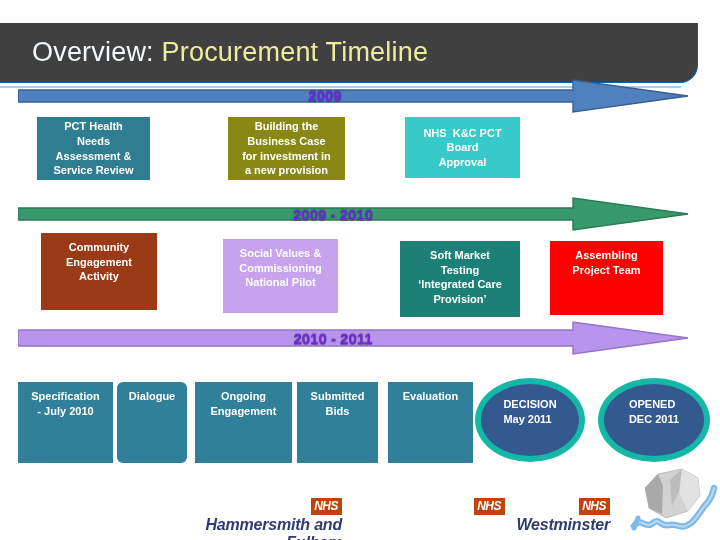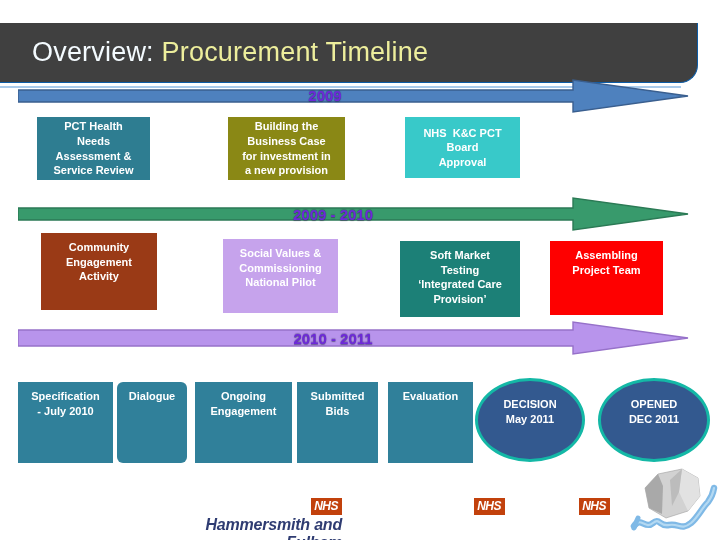--- a/index.html
+++ b/index.html
@@ -44,24 +44,24 @@
     display: flex; flex-direction: column; align-items: center;
     color: #ffffff; font-weight: bold; font-size: 11px;
     line-height: 1.32; text-align: center; white-space: pre-wrap;
   }
   .v-center { justify-content: center; }
   .v-top { justify-content: flex-start; padding-top: 7px; }
 
   
   .ellipse {
     position: absolute; border-radius: 50%;
-    border: 3px solid #14b8a6;
+    border: 6px solid #14b8a6;
     display: flex; align-items: center; justify-content: center;
     color: #fff; font-weight: bold; font-size: 11px;
-    line-height: 1.35; text-align: center; white-space: pre-wrap;
+    line-height: 1.35; text-align: left; white-space: pre-wrap;
     padding-bottom: 16px;
   }
 
   
   .nhs-logo { position: absolute; text-align: right; }
   .nhs-box {
     display: inline-block;
     background: #c2410c; color: #ffffff;
     font-weight: bold; font-style: italic;
     font-size: 12px; line-height: 16px;
@@ -140,20 +140,21 @@
 
   <div class="nhs-logo" style="left:202px; top:496px; width:140px">
     <span class="nhs-box">NHS</span>
     <div class="nhs-name">Hammersmith and Fulham</div>
   </div>
   <div class="nhs-logo" style="left:365px; top:496px; width:140px">
     <span class="nhs-box">NHS</span>
   </div>
   <div class="nhs-logo" style="left:470px; top:496px; width:140px">
     <span class="nhs-box">NHS</span>
+    <div class="nhs-name">Westminster</div>
   </div>
 
   <div class="map-wrap">
     <svg width="92" height="74" viewBox="0 0 92 74">
       <path d="M32,8 L56,3 L72,12 L74,30 L62,45 L40,52 L23,42 L19,22 Z" fill="#d2d2d2" stroke="#9f9f9f" stroke-width="0.6"></path>
       <path d="M32,8 L37,20 L36,48 L23,42 L19,22 Z" fill="#a9a9a9"></path>
       <path d="M56,3 L72,12 L74,30 L62,45 L53,26 Z" fill="#e2e2e2"></path>
       <path d="M44,14 L56,3 L53,26 L46,40 Z" fill="#bcbcbc"></path>
       <path d="M8,60 C15,50 19,64 27,57 C34,51 33,61 43,59 C53,57 55,65 65,57 C72,51 76,42 82,36 C85,32 87,28 88,22" fill="none" stroke="#7fb9e6" stroke-width="6.5" stroke-linecap="round"></path>
       <path d="M8,60 C15,50 19,64 27,57 C34,51 33,61 43,59 C53,57 55,65 65,57 C72,51 76,42 82,36 C85,32 87,28 88,22" fill="none" stroke="#b4d9f2" stroke-width="2.2" stroke-linecap="round"></path>

